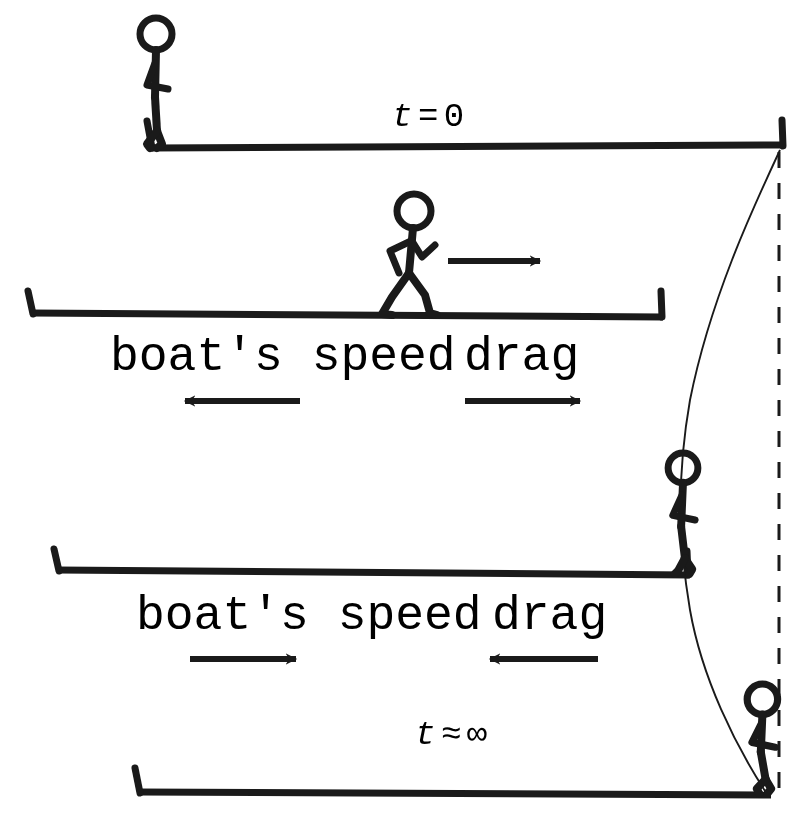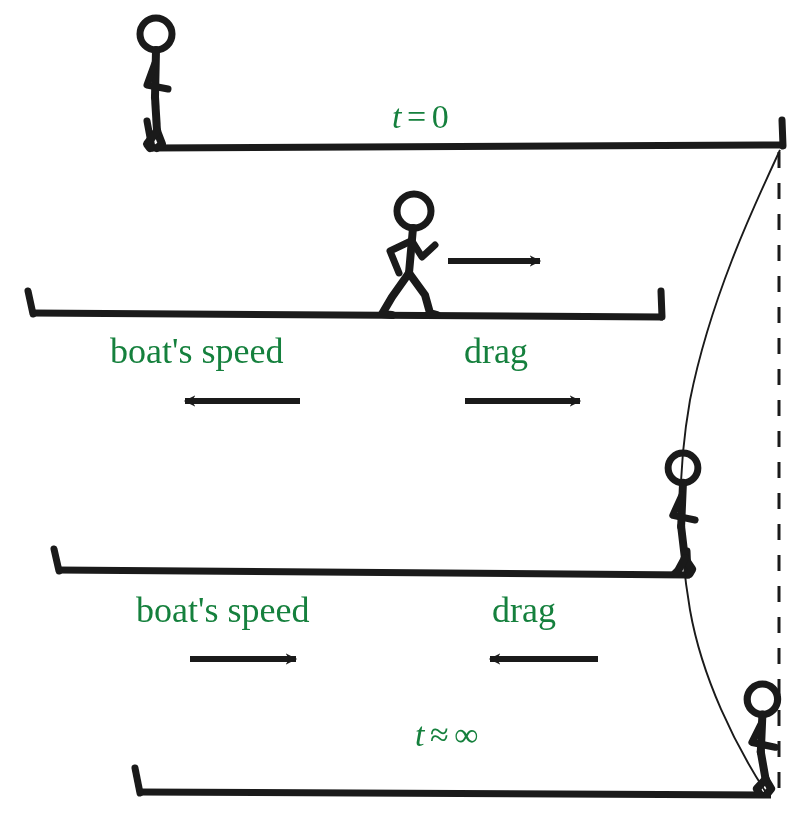--- a/index.html
+++ b/index.html
@@ -19,32 +19,32 @@
   }
   #stage svg {
     position: absolute;
     top: 0;
     left: 0;
     width: 799px;
     height: 813px;
   }
   .lbl {
     position: absolute;
-    font-family: Liberation Serif, serif;
-    color: #15803d;
+    font-family: Liberation Mono, monospace;
+    color: #000000;
     white-space: nowrap;
     line-height: 1;
   }
   .lbl-math {
     font-style: italic;
     font-size: 34px;
     letter-spacing: 0.5px;
   }
   .lbl-text {
-    font-size: 36px;
+    font-size: 48px;
   }
   .lbl-math .op {
     font-style: normal;
     padding: 0 5px;
   }
   .lbl-math .num {
     font-style: normal;
   }
 </style>
 </head>

